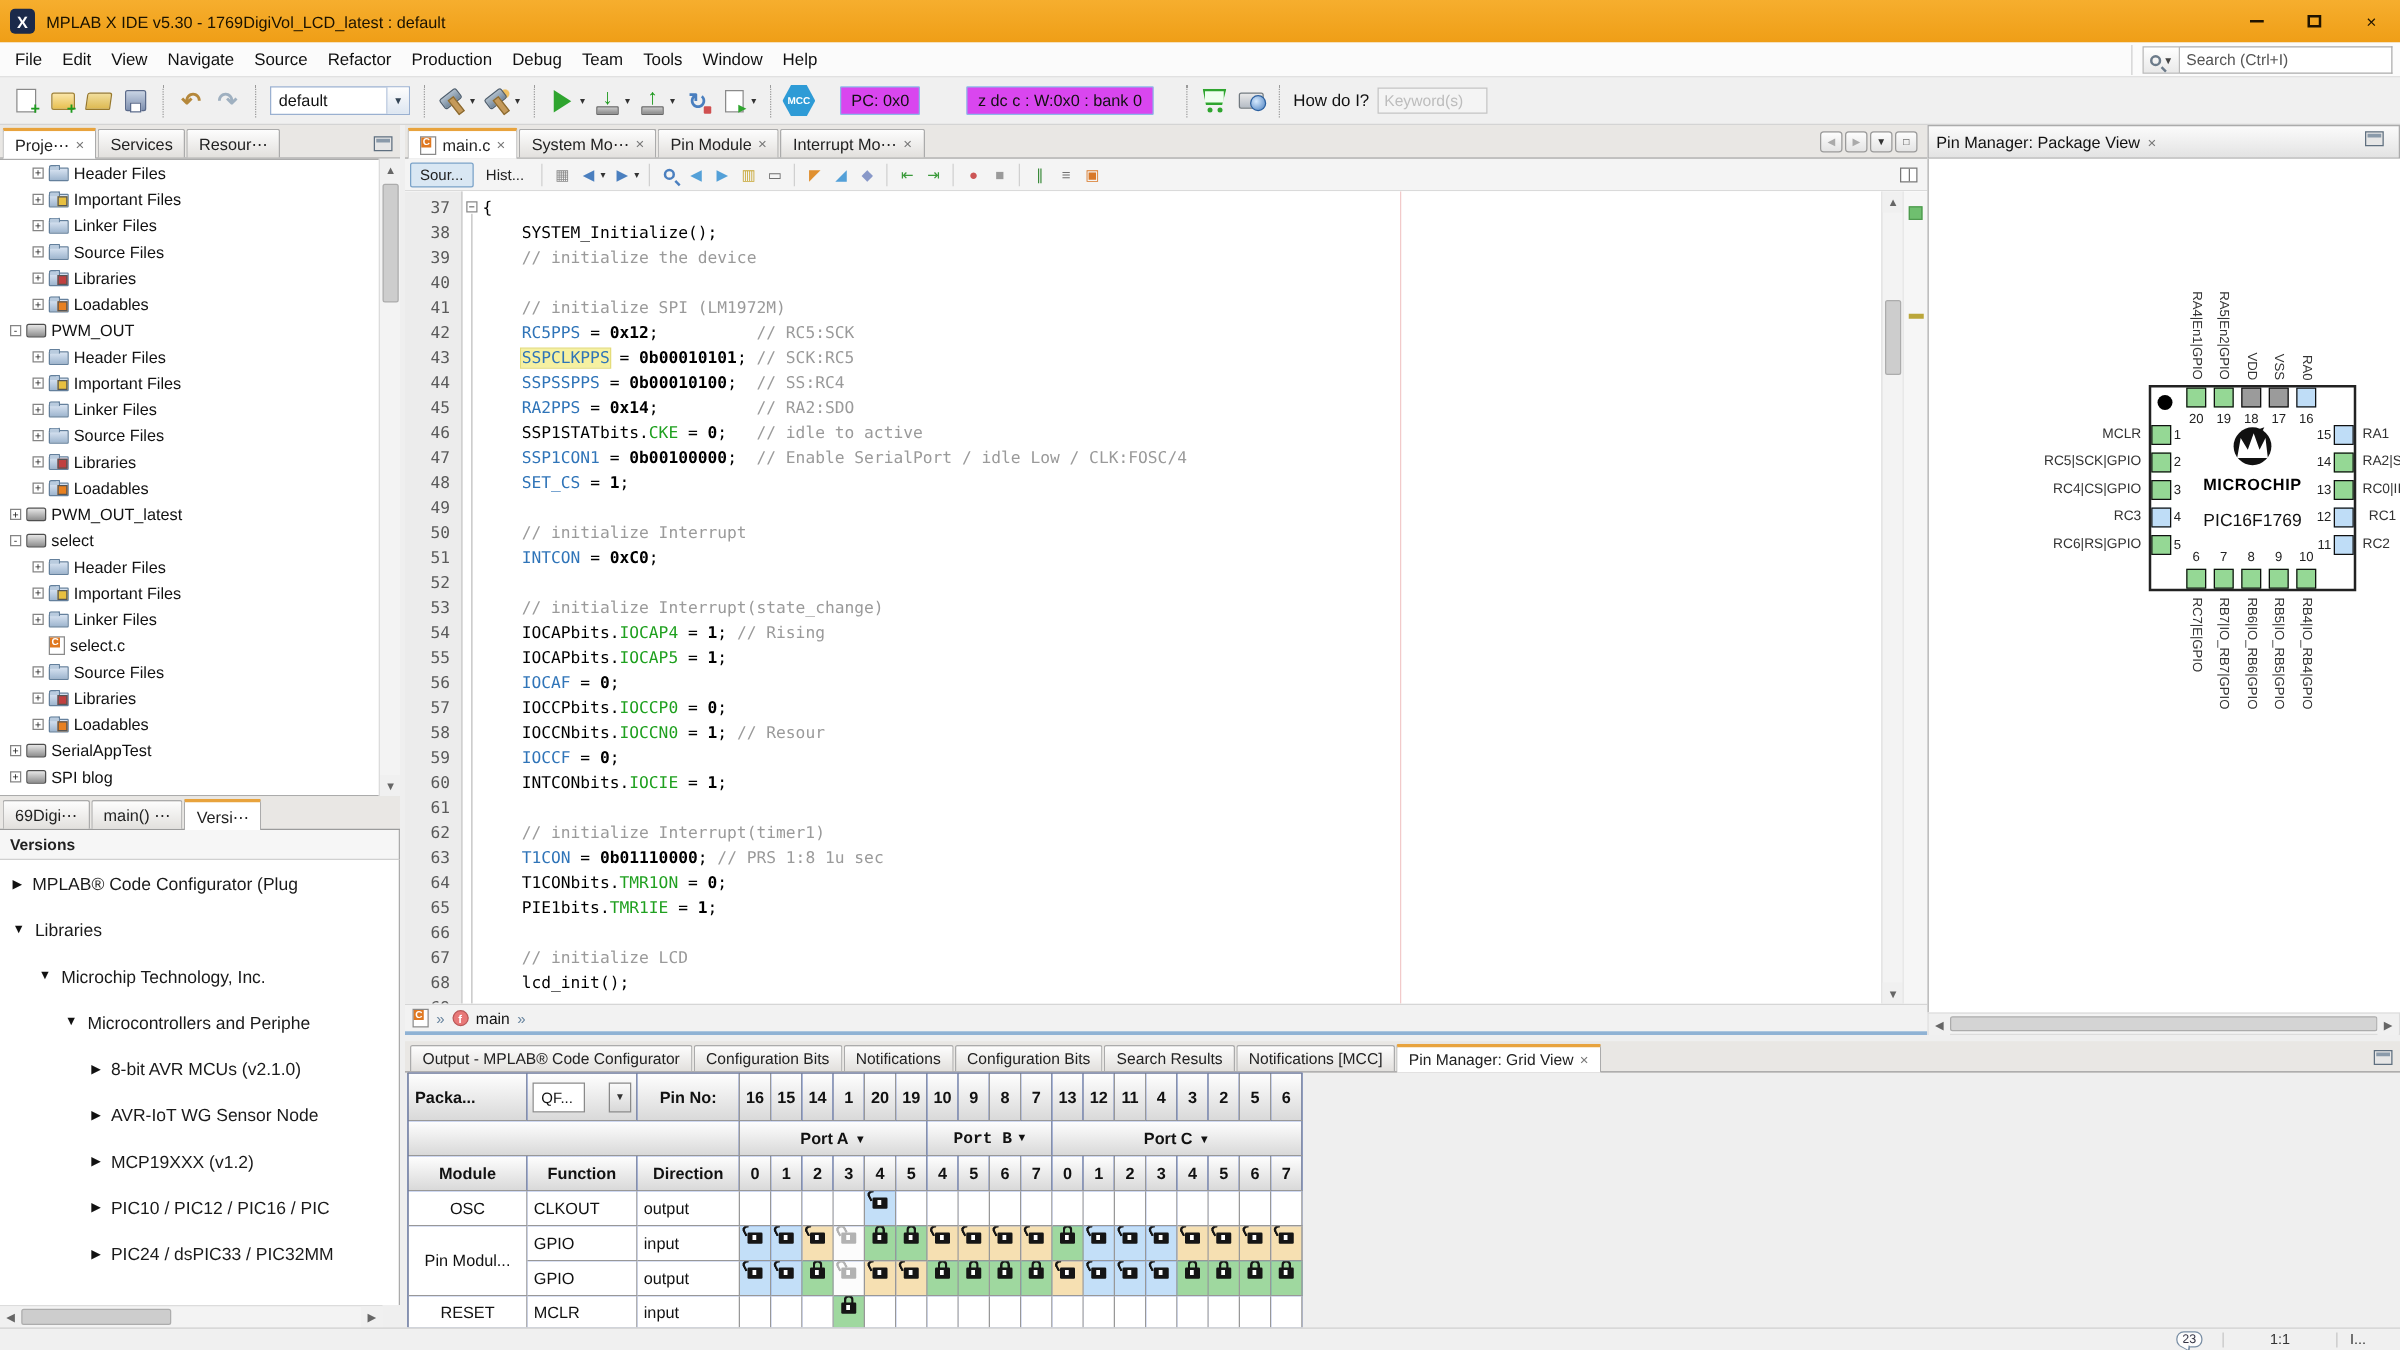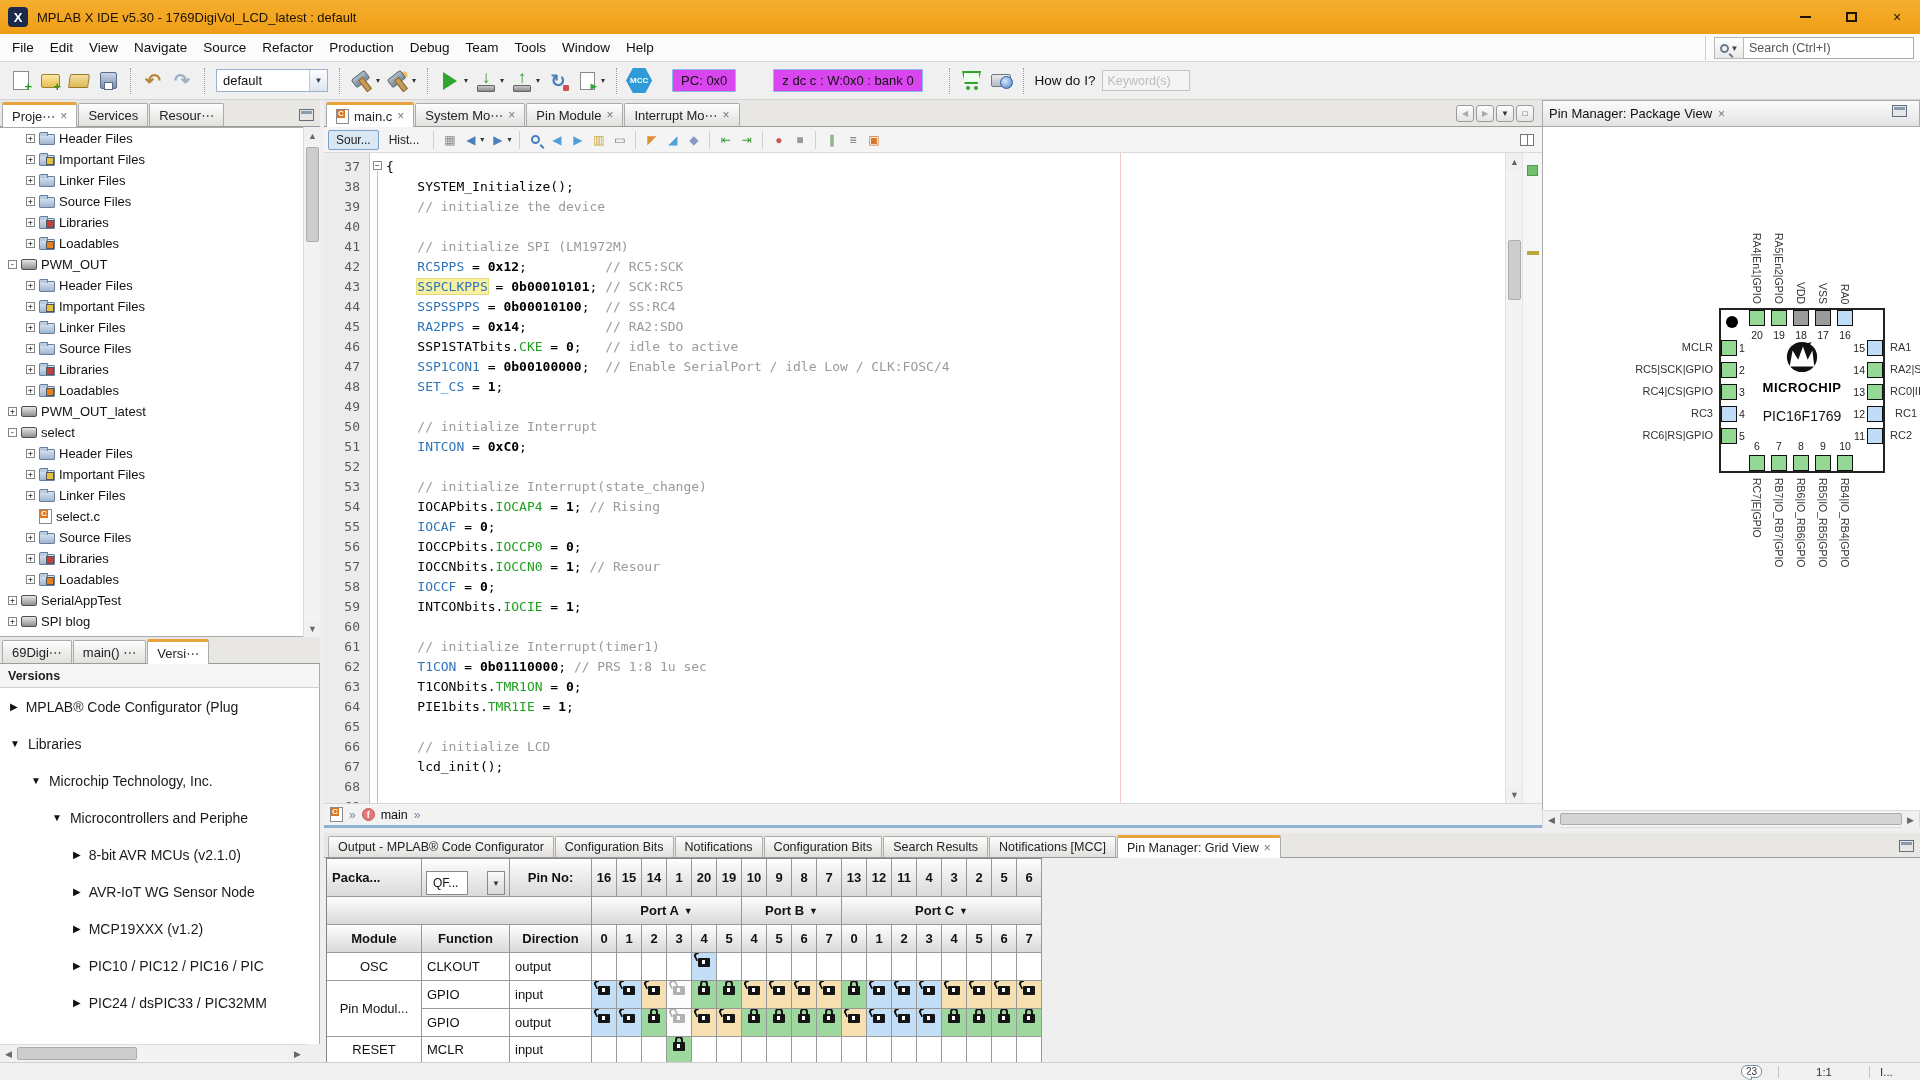--- a/index.html
+++ b/index.html
@@ -153,21 +153,21 @@
   #btm-tabs{height:25px;padding-left:4px}
   #btm-tabs .tab{height:21px;line-height:19px;font-size:12.5px}
   #btm-tabs .tab.active{height:23px}
   .gridarea{position:absolute;left:0;top:25px;width:1596px;height:204px;overflow:hidden}
   .pingrid{position:absolute;left:2px;top:0;display:grid;grid-template-columns:95px 88px 82px repeat(18,25px);grid-template-rows:38px 28px 28px 28px 28px 28px 26px;border-left:1px solid #848484;border-top:1px solid #848484;background:#1d4ed8}
   .gc{border-right:1px solid #989898;border-bottom:1px solid #989898;font-size:13px;display:flex;align-items:center;justify-content:center;background:#fff;overflow:hidden}
   .gh{background:linear-gradient(#FEFEFE,#D9D9D9);font-weight:bold}
   .gl{justify-content:flex-start;padding-left:5px}
   .cb{background:#C3DFF8}.cgr{background:#9FD89F}.cor{background:#F6E0B2}.cwh{background:#FCFCFC}
   .portcaret{font-size:9px;margin-left:5px}
-  .qfcell{display:flex;align-items:flex-start;gap:19px;padding:12px 4px}
+  .qfcell{display:flex;align-items:center;gap:19px;padding:0 4px}
   .qfbox{flex:1;height:24px;background:#fff;border:1px solid #8a8a8a;display:flex;align-items:center;padding-left:6px;font-size:12px;font-weight:normal}
   .qfbtn{width:18px;height:24px;border:1px solid #8a8a8a;background:linear-gradient(#FAFAFA,#D8D8D8);display:flex;align-items:center;justify-content:center;font-size:8px;color:#333}
   .lk{position:relative;width:12px;height:9px;background:#151515;border-radius:1px;margin-top:5px}
   .lk::after{content:"";position:absolute;left:4px;top:2px;width:3px;height:4px;background:#fff}
   .lk::before{content:"";position:absolute;box-sizing:border-box;width:8px;height:8px;border:2px solid #151515;border-bottom:none;border-radius:4px 4px 0 0;top:-6px;left:2px}
   .lk.open::before{left:-4px;transform:rotate(-28deg);border-right-color:transparent}
   .lk.gray{background:#B2B2B2}.lk.gray::before{border-color:#B2B2B2}
 
   
   .statusbar{position:absolute;left:0;top:1062px;width:1920px;height:18px;background:#F0F0F0;border-top:1px solid #CFCFCF;display:flex;align-items:center;justify-content:flex-end;font-size:11.5px;color:#333}
@@ -571,20 +571,21 @@
           <div class="cl"><span>    </span><span class="sv">RA2PPS</span><span> = </span><span class="sm">0x14</span><span>;          </span><span class="sc">// RA2:SDO</span></div>
           <div class="cl"><span>    SSP1STATbits.</span><span class="sf">CKE</span><span> = </span><span class="sm">0</span><span>;   </span><span class="sc">// idle to active</span></div>
           <div class="cl"><span>    </span><span class="sv">SSP1CON1</span><span> = </span><span class="sm">0b00100000</span><span>;  </span><span class="sc">// Enable SerialPort / idle Low / CLK:FOSC/4</span></div>
           <div class="cl"><span>    </span><span class="sv">SET_CS</span><span> = </span><span class="sm">1</span><span>;</span></div>
           <div class="cl">&nbsp;</div>
           <div class="cl"><span>    </span><span class="sc">// initialize Interrupt</span></div>
           <div class="cl"><span>    </span><span class="sv">INTCON</span><span> = </span><span class="sm">0xC0</span><span>;</span></div>
           <div class="cl">&nbsp;</div>
           <div class="cl"><span>    </span><span class="sc">// initialize Interrupt(state_change)</span></div>
           <div class="cl"><span>    IOCAPbits.</span><span class="sf">IOCAP4</span><span> = </span><span class="sm">1</span><span>; </span><span class="sc">// Rising</span></div>
+          <div class="cl"><span>    IOCAPbits.</span><span class="sf">IOCAP5</span><span> = </span><span class="sm">1</span><span>;</span></div>
           <div class="cl"><span>    </span><span class="sv">IOCAF</span><span> = </span><span class="sm">0</span><span>;</span></div>
           <div class="cl"><span>    IOCCPbits.</span><span class="sf">IOCCP0</span><span> = </span><span class="sm">0</span><span>;</span></div>
           <div class="cl"><span>    IOCCNbits.</span><span class="sf">IOCCN0</span><span> = </span><span class="sm">1</span><span>; </span><span class="sc">// Resour</span></div>
           <div class="cl"><span>    </span><span class="sv">IOCCF</span><span> = </span><span class="sm">0</span><span>;</span></div>
           <div class="cl"><span>    INTCONbits.</span><span class="sf">IOCIE</span><span> = </span><span class="sm">1</span><span>;</span></div>
           <div class="cl">&nbsp;</div>
           <div class="cl"><span>    </span><span class="sc">// initialize Interrupt(timer1)</span></div>
           <div class="cl"><span>    </span><span class="sv">T1CON</span><span> = </span><span class="sm">0b01110000</span><span>; </span><span class="sc">// PRS 1:8 1u sec</span></div>
           <div class="cl"><span>    T1CONbits.</span><span class="sf">TMR1ON</span><span> = </span><span class="sm">0</span><span>;</span></div>
           <div class="cl"><span>    PIE1bits.</span><span class="sf">TMR1IE</span><span> = </span><span class="sm">1</span><span>;</span></div>
@@ -750,21 +751,21 @@
           <div class="gc gh" style="grid-area: 1 / 17;">4</div>
           <div class="gc gh" style="grid-area: 1 / 18;">3</div>
           <div class="gc gh" style="grid-area: 1 / 19;">2</div>
           <div class="gc gh" style="grid-area: 1 / 20;">5</div>
           <div class="gc gh" style="grid-area: 1 / 21;">6</div>
           <div class="gc gh" style="grid-area: 2 / 1 / auto / span 3;"></div>
           <div class="gc gh" style="grid-area: 2 / 4 / auto / span 6;">
             <span>Port A</span>
             <span class="portcaret">▼</span>
           </div>
-          <div class="gc gh" style="grid-area: 2 / 10 / auto / span 4;">
+          <div class="gc gh" style="grid-area: 2 / 10 / auto / span 4; font-family: Liberation Mono, monospace;">
             <span>Port B</span>
             <span class="portcaret">▼</span>
           </div>
           <div class="gc gh" style="grid-area: 2 / 14 / auto / span 8;">
             <span>Port C</span>
             <span class="portcaret">▼</span>
           </div>
           <div class="gc gh" style="grid-area: 3 / 1;">Module</div>
           <div class="gc gh" style="grid-area: 3 / 2;">Function</div>
           <div class="gc gh" style="grid-area: 3 / 3;">Direction</div>

